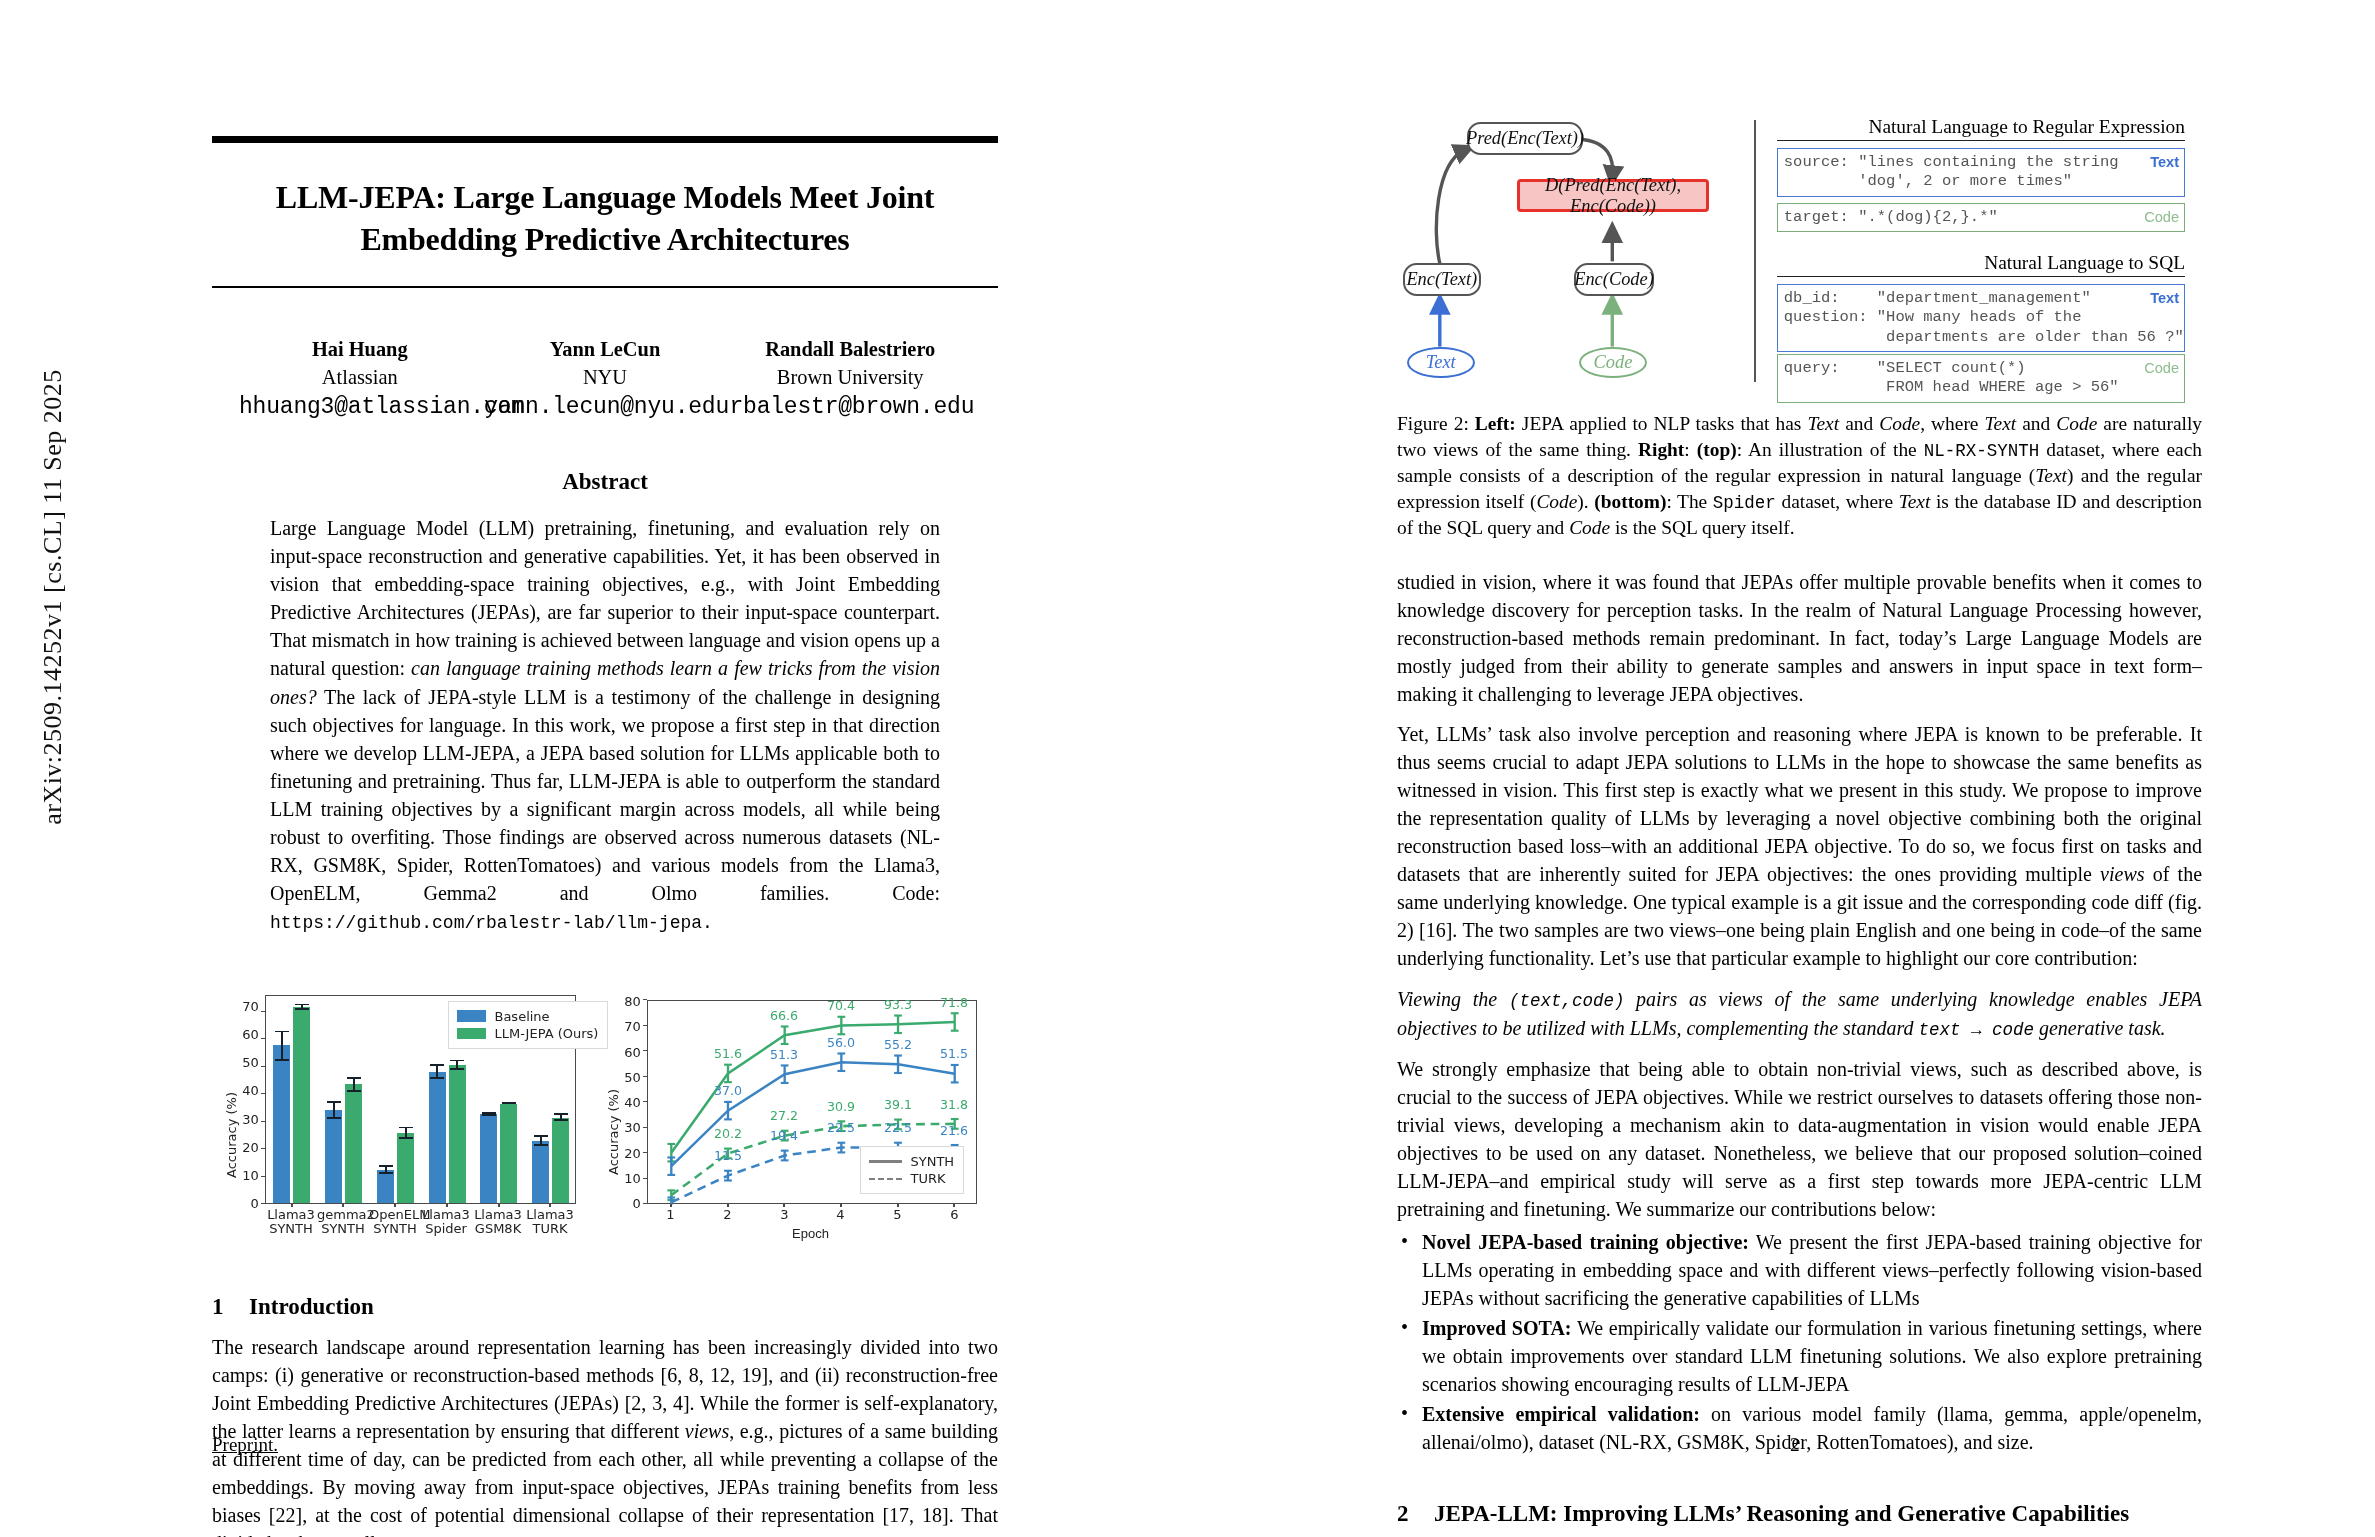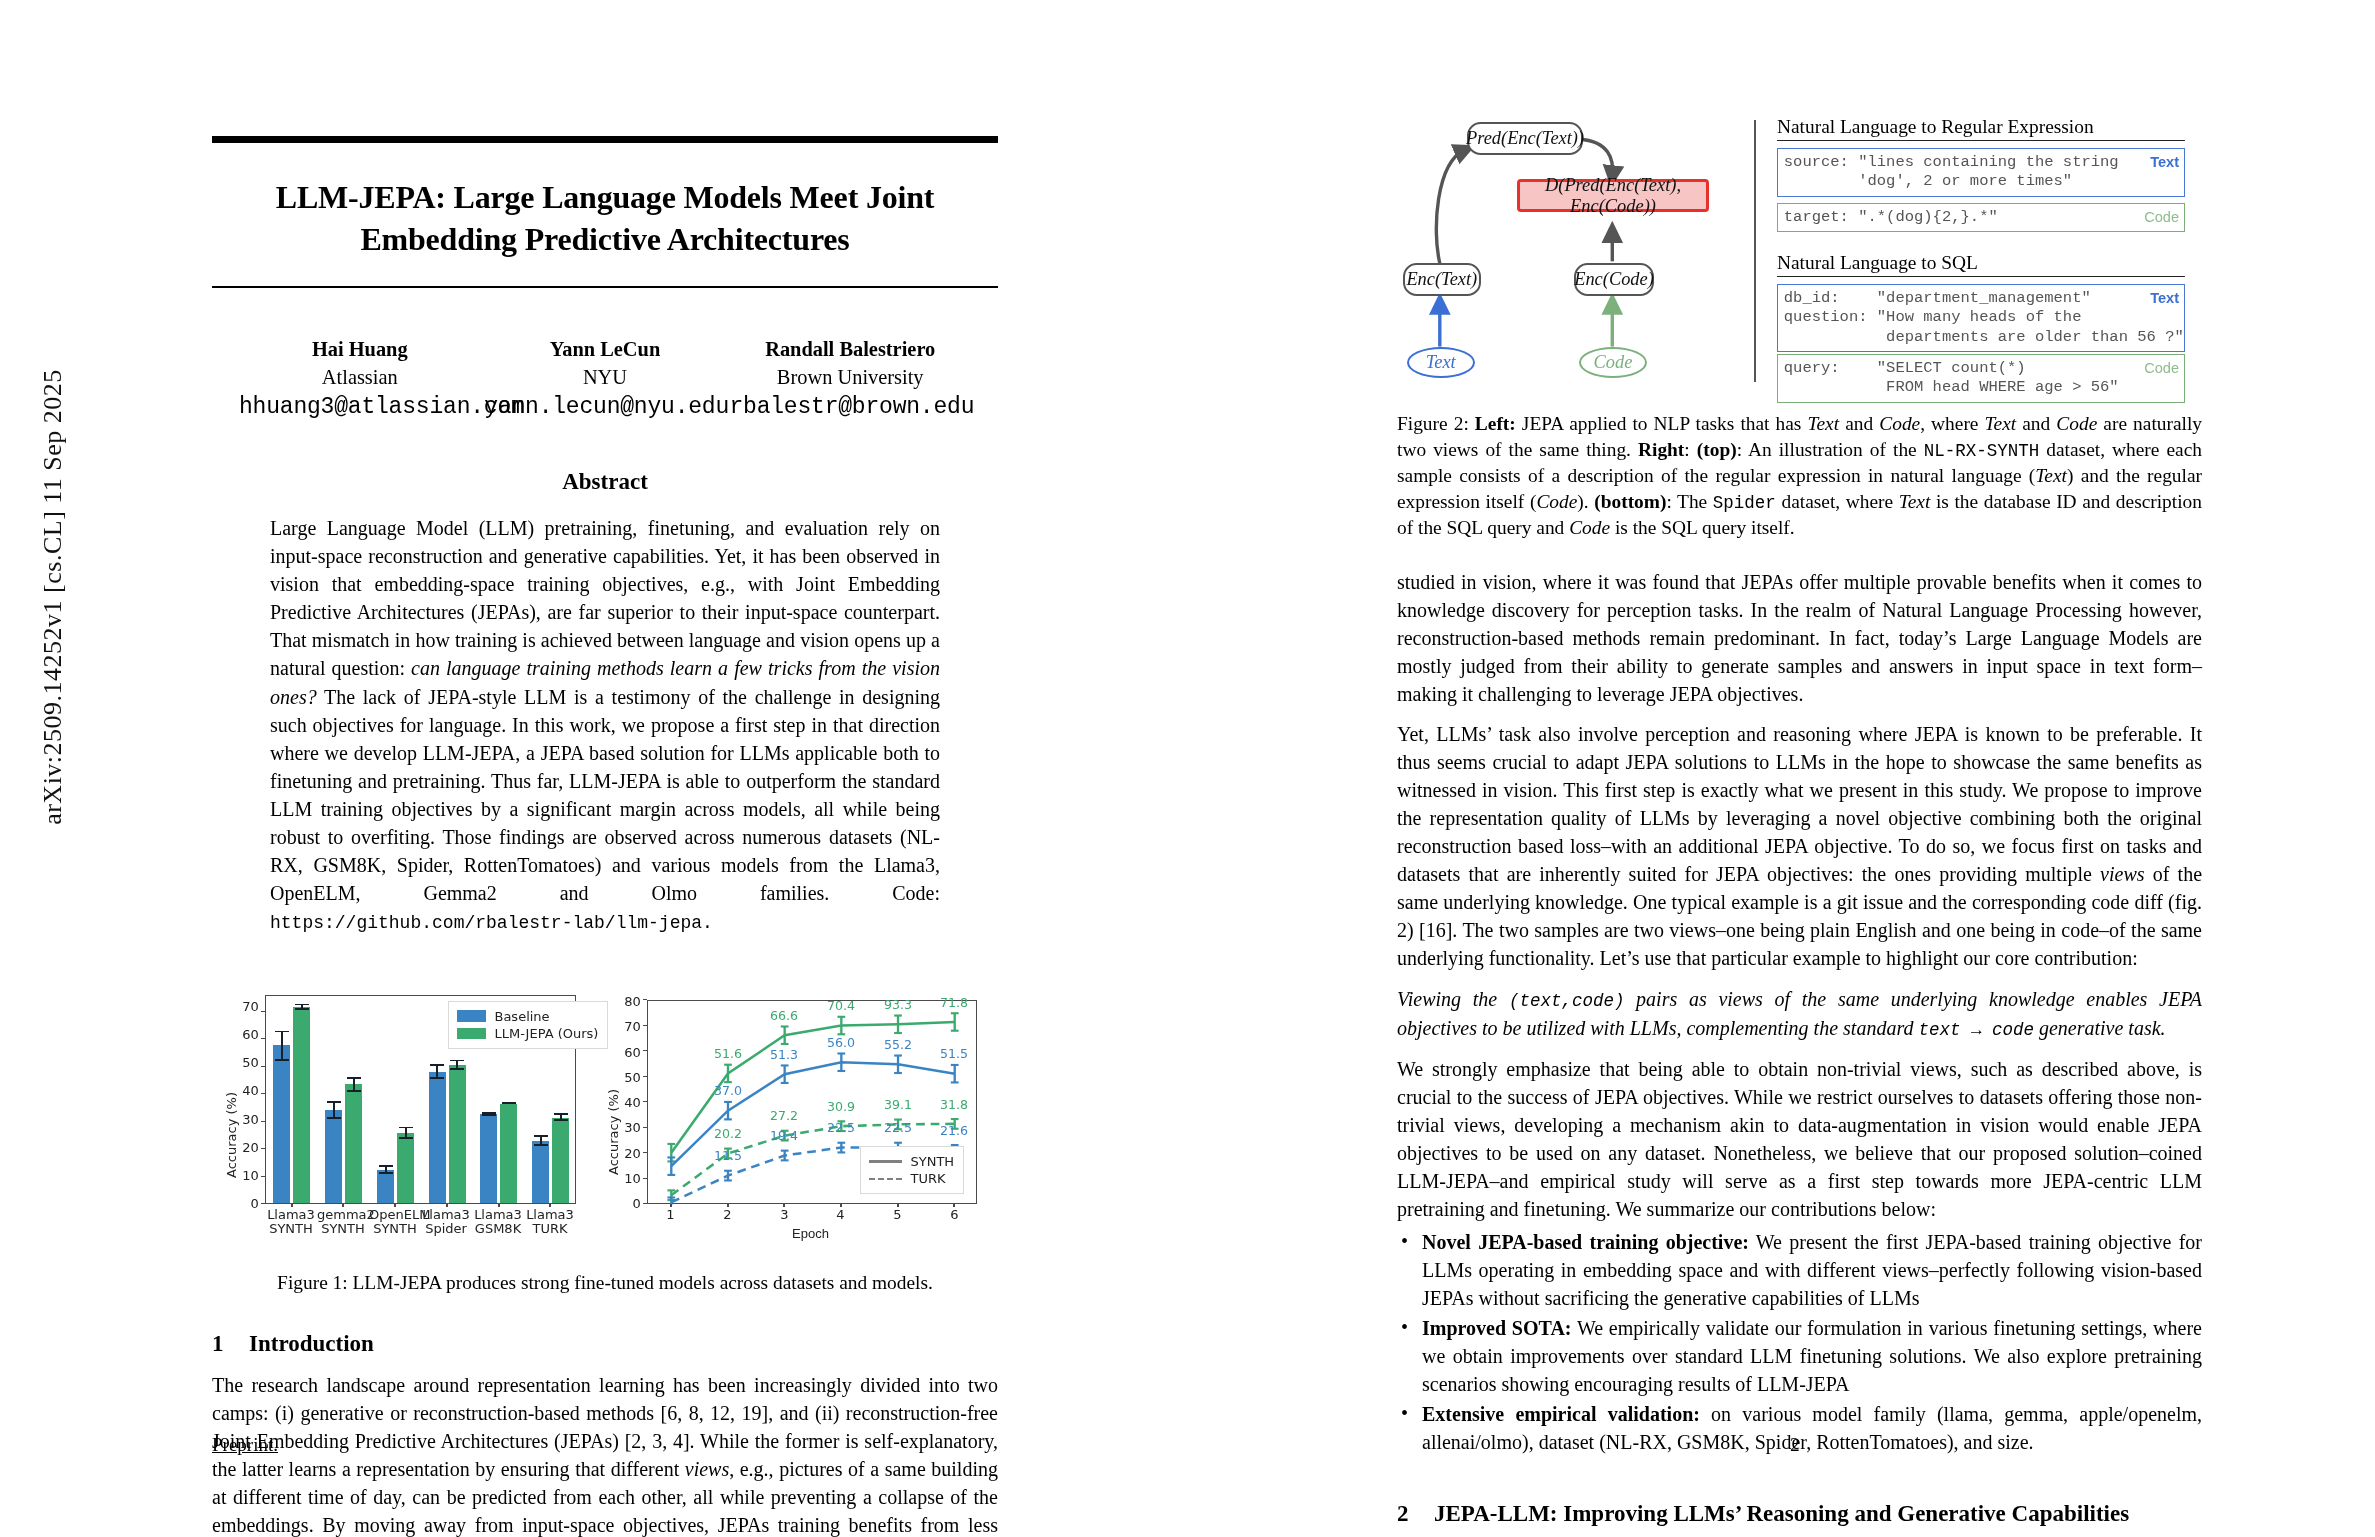--- a/index.html
+++ b/index.html
@@ -168,21 +168,21 @@
     display:flex; align-items:center; justify-content:center;
     font-style:italic; font-size:18.4px; color:#3b6fd4; background:#fff;
   }
   .ellipse.code{ border-color:#7cb07c; color:#7cb07c; }
 
   .f2-divider{
     position:absolute; width:1.9px; background:#555;
   }
   .f2-title{
     position:absolute; font-family:"Liberation Serif", serif;
-    font-size:19.4px; text-align:left; white-space:nowrap;
+    font-size:19.4px; text-align:right; white-space:nowrap;
     border-bottom:1.5px solid #222; padding-bottom:1.9px;
   }
   .codebox{
     position:absolute; border:1.9px solid #4877d4;
     font-family:"Liberation Mono", monospace; font-size:15.5px;
     color:#555; padding:3.9px 5.8px; line-height:1.25; white-space:pre;
     background:#fff;
   }
   .codebox.green{ border-color:#79ae79; }
   .codebox .tag{
@@ -555,21 +555,20 @@
             <div class="tickmark" style="left: 51px; top: 33px; width: 3.9px; height: 1.5px;"></div>
             <div class="tickmark" style="left: 78px; top: 238px; width: 1.5px; height: 3.9px;"></div>
             <div class="tickmark" style="left: 135px; top: 238px; width: 1.5px; height: 3.9px;"></div>
             <div class="tickmark" style="left: 191px; top: 238px; width: 1.5px; height: 3.9px;"></div>
             <div class="tickmark" style="left: 248px; top: 238px; width: 1.5px; height: 3.9px;"></div>
             <div class="tickmark" style="left: 305px; top: 238px; width: 1.5px; height: 3.9px;"></div>
             <div class="tickmark" style="left: 361px; top: 238px; width: 1.5px; height: 3.9px;"></div>
           </div>
 
       </div>
-      <div id="fig1-caption">Figure 1: LLM-JEPA produces strong fine-tuned models across datasets and models.</div>
     </div>
 
     <div class="sec-h">
       <span class="num">1</span><span>Introduction</span>
     </div>
     <div class="body-p"><span>The research landscape around representation learning has been increasingly divided into two camps: (i) generative or reconstruction-based methods [6, 8, 12, 19], and (ii) reconstruction-free Joint Embedding Predictive Architectures (JEPAs) [2, 3, 4]. While the former is self-explanatory, the latter learns a representation by ensuring that different </span><span class="it">views</span><span>, e.g., pictures of a same building at different time of day, can be predicted from each other, all while preventing a collapse of the embeddings. By moving away from input-space objectives, JEPAs training benefits from less biases [22], at the cost of potential dimensional collapse of their representation [17, 18]. That divide has been well</span></div>
   </div>
 
   <div id="right-column">
 

